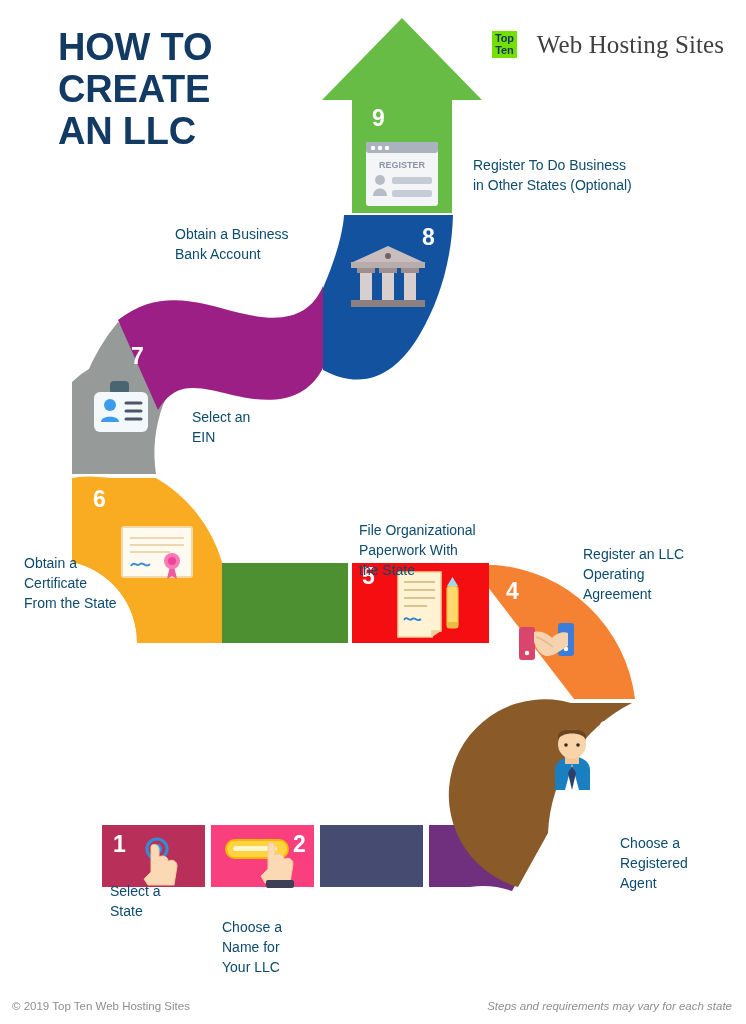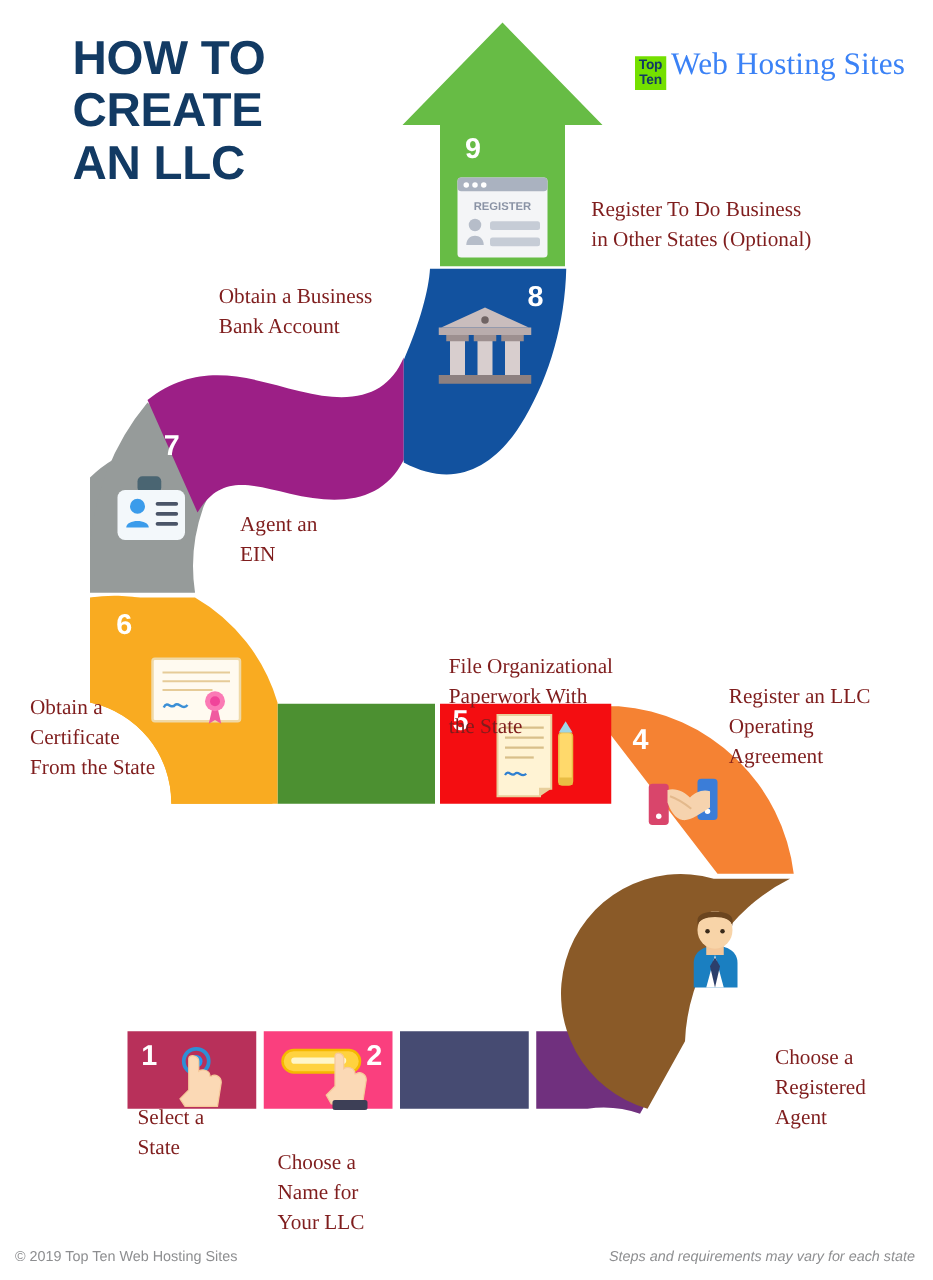--- a/index.html
+++ b/index.html
@@ -43,50 +43,49 @@
   }
   #logo-badge {
     background: #74e000;
     color: #123a63;
     font-weight: 900;
     font-size: 11px;
     line-height: 11.5px;
     padding: 2px 3px 2px 3px;
     text-align: center;
     letter-spacing: -0.2px;
-    margin-top: 14px;
   }
   #logo-word {
     font-family: "Liberation Serif", serif;
     font-size: 25px;
-    color: #3b82f6;
-    margin-left: 4px;
+    color: #404040;
+    margin-left: 20px;
     letter-spacing: 0.1px;
     line-height: 1;
   }
 
   
   #road { position: absolute; left: 0; top: 0; }
 
   
   .step-num {
     position: absolute;
     color: #ffffff;
     font-weight: 900;
     font-size: 23px;
     line-height: 1;
     font-family: "Liberation Sans", sans-serif;
   }
   .step-label {
     position: absolute;
-    color: #7f1d1d;
-    font-size: 17px;
+    color: #0c4a6e;
+    font-size: 14px;
     line-height: 1.42;
     white-space: pre-line;
-    font-family: Liberation Serif, serif;
+    font-family: Liberation Sans, sans-serif;
   }
 
   
   #footer-left, #footer-right {
     position: absolute;
     bottom: 12px;
     color: #8d8e90;
     font-size: 11.5px;
     font-family: "Liberation Sans", sans-serif;
   }
@@ -320,21 +319,21 @@
 Agent</div>
 <div class="step-label" style="left:583px; top:545px;">Register an LLC
 Operating
 Agreement</div>
 <div class="step-label" style="left:359px; top:485px;margin-top:36px;">File Organizational
 Paperwork With
 the State</div>
 <div class="step-label" style="left:24px;  top:554px;">Obtain a
 Certificate
 From the State</div>
-<div class="step-label" style="left:192px; top:408px;">Agent an
+<div class="step-label" style="left:192px; top:408px;">Select an
 EIN</div>
 <div class="step-label" style="left:175px; top:225px; text-align:left; width:170px;">Obtain a Business
 Bank Account</div>
 <div class="step-label" style="left:473px; top:156px;">Register To Do Business
 in Other States (Optional)</div>
 
 <div id="footer-left">© 2019 Top Ten Web Hosting Sites</div>
 <div id="footer-right">Steps and requirements may vary for each state</div>
 
 </body></html>

